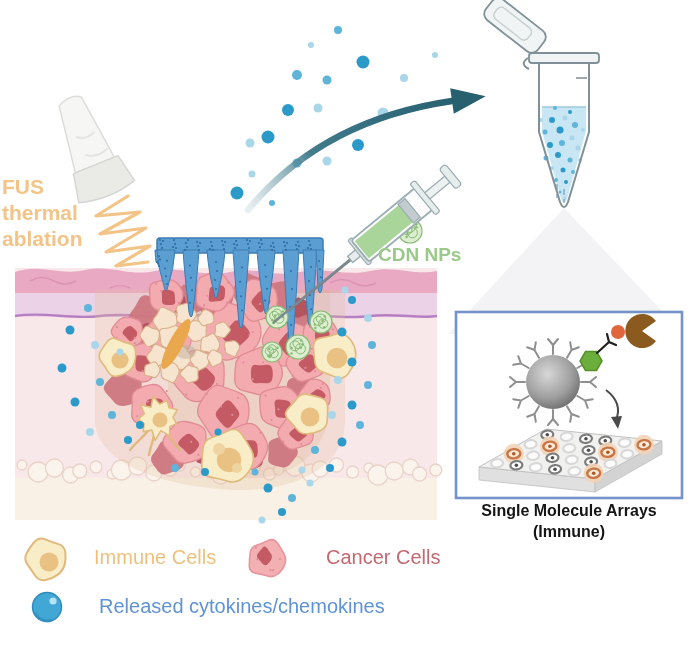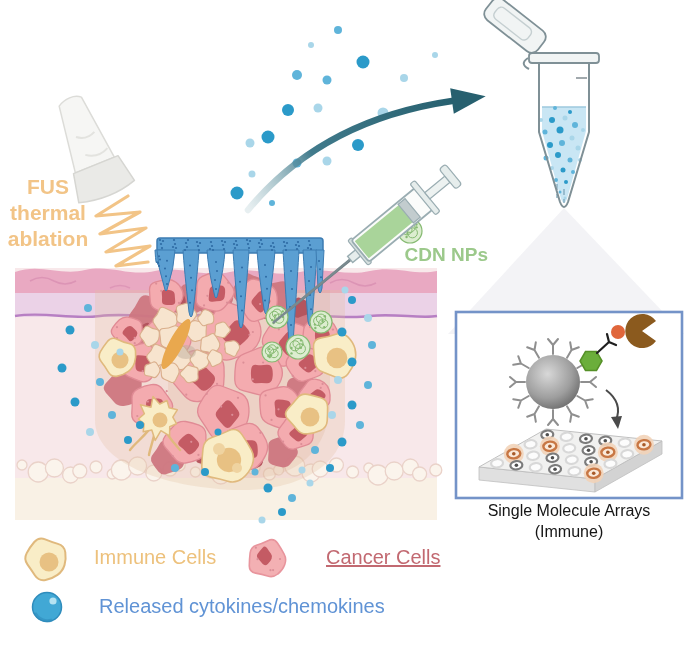--- a/index.html
+++ b/index.html
@@ -1,27 +1,27 @@
 <!DOCTYPE html>
 <html><head>
 <meta charset="utf-8">
 <style>
   html,body{margin:0;padding:0;background:#ffffff;}
   .stage{position:relative;width:700px;height:648px;background:#ffffff;overflow:hidden;
          font-family:"Liberation Sans",sans-serif;}
   .stage svg{position:absolute;left:0;top:0;}
   .lbl{position:absolute;user-select:none;}
-  .lbl-fus{left:2px;top:174px;width:92px;text-align:center;font-size:21px;line-height:26px;
+  .lbl-fus{left:2px;top:174px;width:92px;font-size:21px;line-height:26px;
            font-weight:600;color:#F2C487;}
-  .lbl-cdn{left:378px;top:244px;width:110px;font-size:19px;font-weight:600;color:#9CC98B;text-align:right;}
+  .lbl-cdn{left:378px;top:244px;width:110px;font-size:19px;font-weight:600;color:#9CC98B;}
   .lbl-simoa{left:456px;top:500px;width:226px;text-align:center;font-size:16px;line-height:21px;
-             color:#151515;}
+             color:#151515;font-weight:bold;}
   .lbl-legend{top:546px;font-size:20px;font-weight:400;text-align:center;}
   .lbl-immune{left:94px;color:#EDC17C;}
-  .lbl-cancer{left:326px;color:#C26971;text-decoration:underline;}
+  .lbl-cancer{left:326px;color:#C26971;}
   .lbl-cyt{left:99px;top:595px;font-size:20px;color:#6093D5;}
 </style>
 </head>
 <body>
 
 <div class="stage">
 <svg width="700" height="648" viewBox="0 0 700 648">
   <defs>
     <radialGradient id="beadG" cx="40%" cy="35%" r="75%">
       <stop offset="0%" stop-color="#D8D8D8"></stop>

